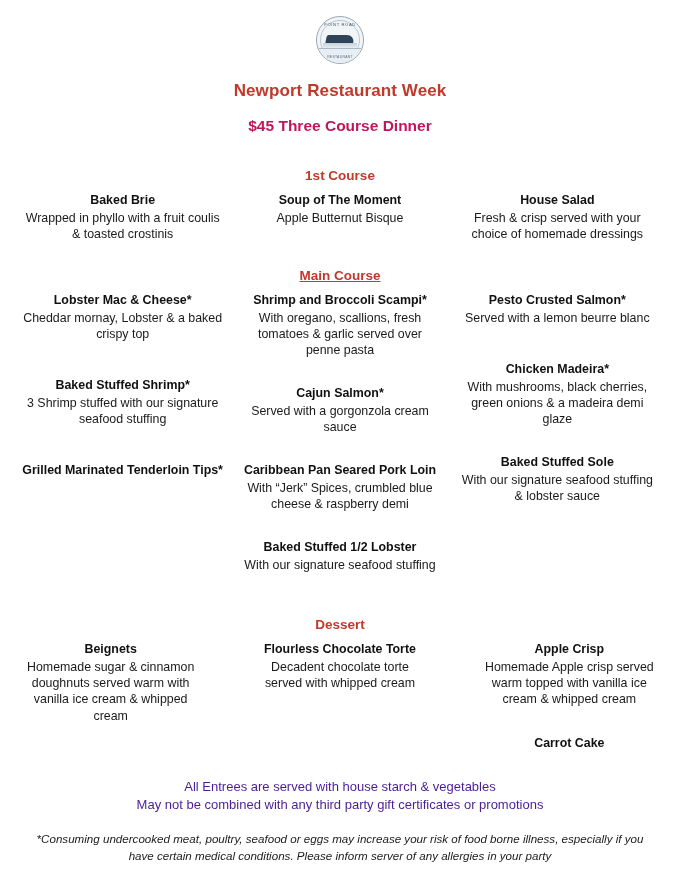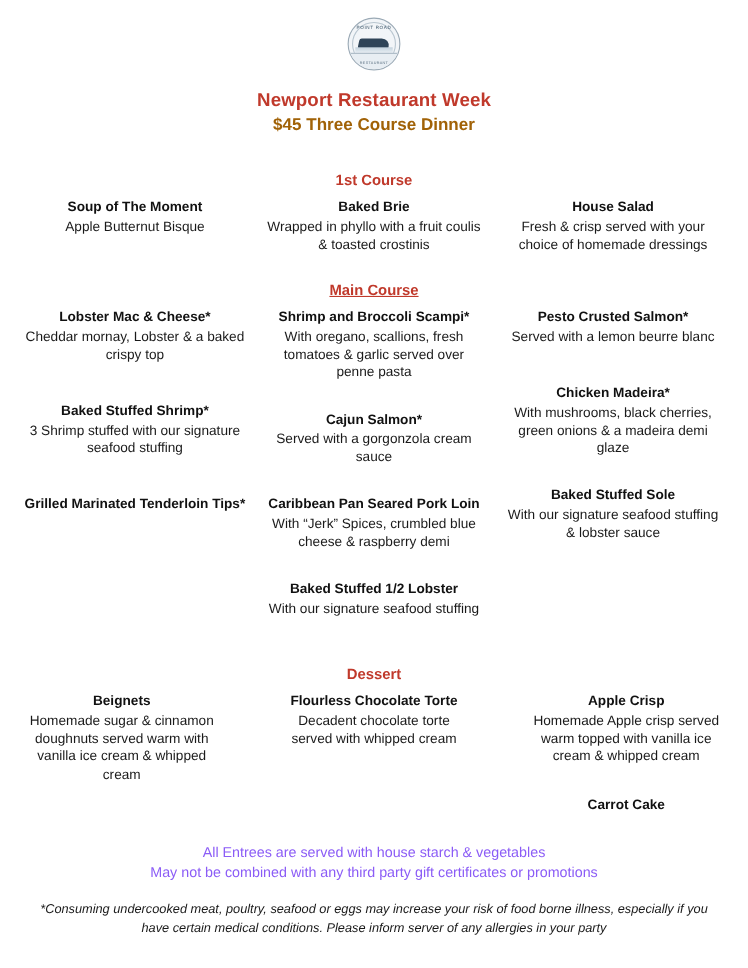--- a/index.html
+++ b/index.html
@@ -100,22 +100,22 @@
   .main-title {
     font-size: 17px;
     font-weight: bold;
     color: #C0392B;
     letter-spacing: 0.1px;
     line-height: 1.25;
   }
   .sub-title {
     font-size: 15.5px;
     font-weight: bold;
-    color: #a16207;
-    margin-top: 3px;
+    color: #be185d;
+    margin-top: 15px;
     line-height: 1.25;
   }
 
   
   .course-heading {
     text-align: center;
     font-size: 13.5px;
     font-weight: bold;
     color: #C0392B;
   }
@@ -160,21 +160,21 @@
   
   .spacer-sm { height: 14px; }
   .spacer-md { height: 22px; }
 
   
   .footer-notes {
     text-align: center;
     margin-top: 26px;
     font-size: 13px;
     line-height: 1.45;
-    color: #8b5cf6;
+    color: #4c1d95;
   }
   .disclaimer {
     text-align: center;
     margin-top: 16px;
     font-size: 11.6px;
     font-style: italic;
     line-height: 1.45;
     color: #1a1a1a;
     padding: 0 6px;
   }
@@ -197,28 +197,28 @@
 
   <div class="title-block">
     <div class="main-title">Newport Restaurant Week</div>
     <div class="sub-title">$45 Three Course Dinner</div>
   </div>
 
   <div class="course-heading course-1-heading">1st Course</div>
   <div class="course-grid grid-1">
     <div class="col">
       <div class="dish">
+        <div class="dish-name">Baked Brie</div>
+        <div class="dish-desc">Wrapped in phyllo with a fruit coulis &amp; toasted crostinis</div>
+      </div>
+    </div>
+    <div class="col">
+      <div class="dish">
         <div class="dish-name">Soup of The Moment</div>
         <div class="dish-desc">Apple Butternut Bisque</div>
-      </div>
-    </div>
-    <div class="col">
-      <div class="dish">
-        <div class="dish-name">Baked Brie</div>
-        <div class="dish-desc">Wrapped in phyllo with a fruit coulis &amp; toasted crostinis</div>
       </div>
     </div>
     <div class="col">
       <div class="dish">
         <div class="dish-name">House Salad</div>
         <div class="dish-desc">Fresh &amp; crisp served with your choice of homemade dressings</div>
       </div>
     </div>
   </div>
 

